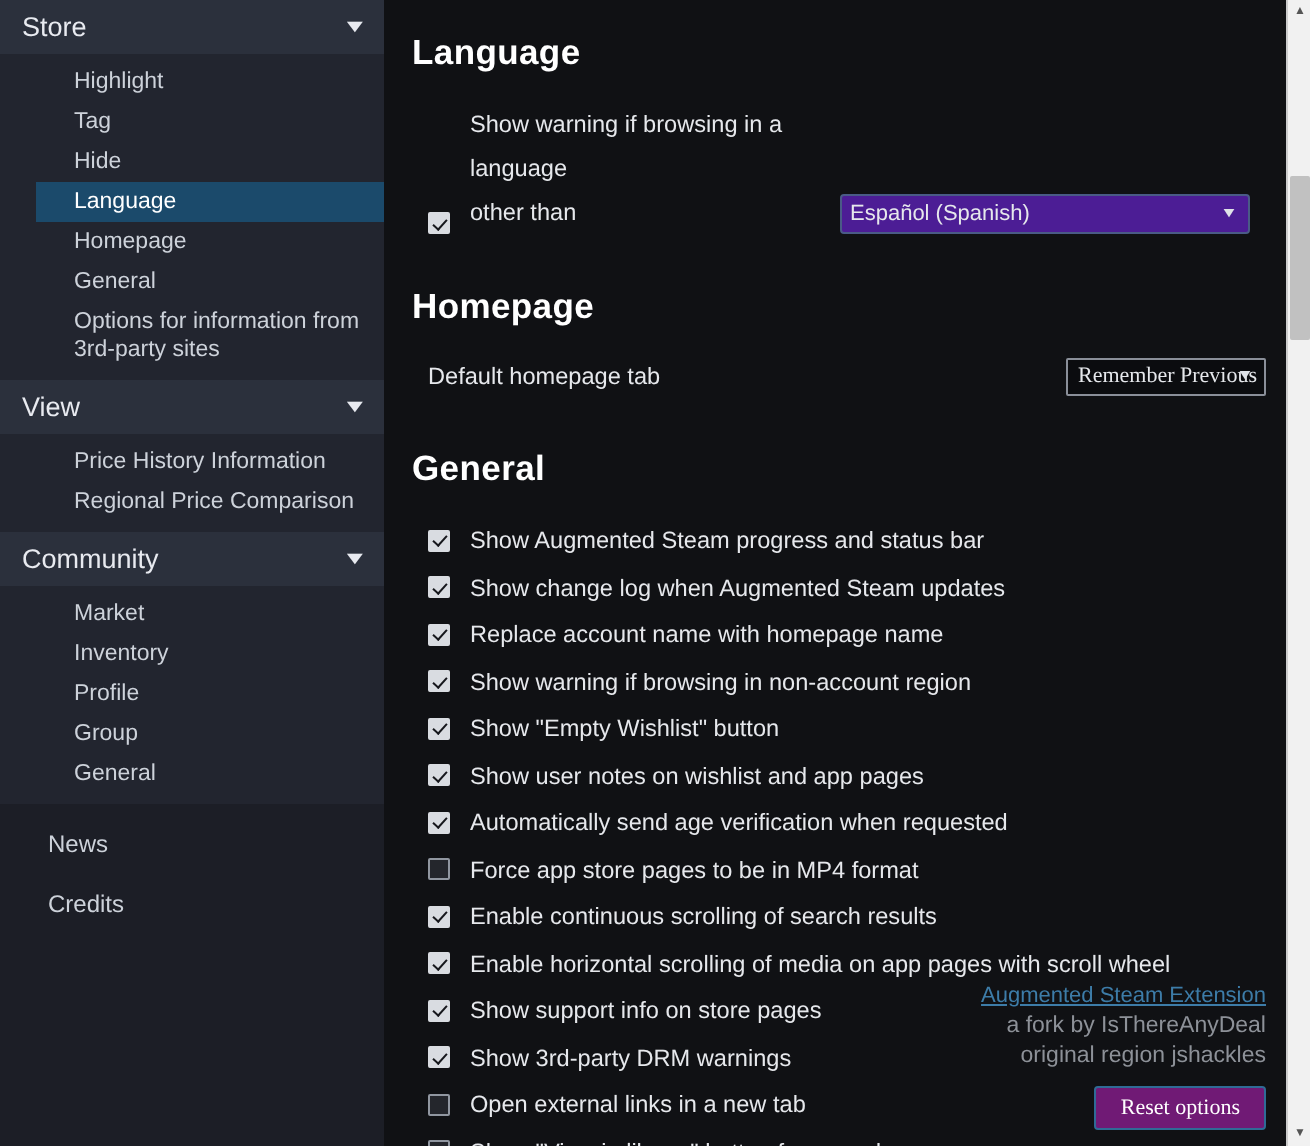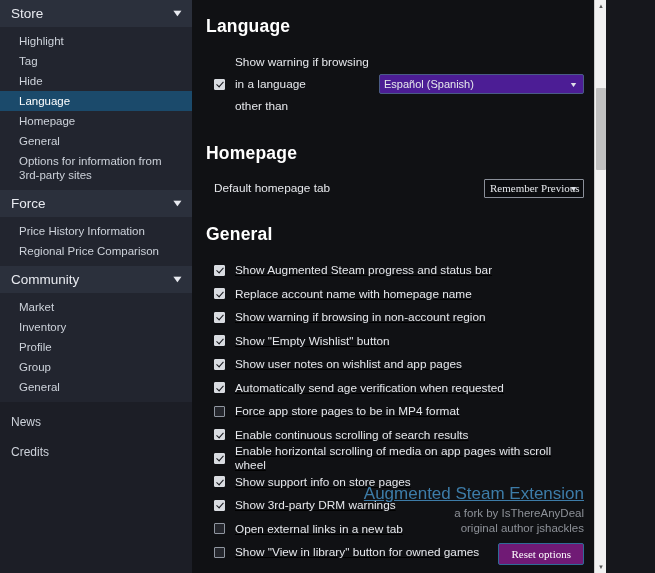--- a/index.html
+++ b/index.html
@@ -2,21 +2,21 @@
 <html><head>
 <meta charset="utf-8">
 <style>
   * { box-sizing: border-box; margin: 0; padding: 0; }
   html, body {
     width: 655px; height: 573px;
     background: #16171c;
     font-family: "Liberation Sans", sans-serif;
     overflow: hidden;
   }
-  #app { display: flex; width: 606px; height: 573px; position: relative; }
+  #app { display: flex; width: 655px; height: 573px; position: relative; }
 
   
   #sidebar {
     width: 192px; height: 573px;
     background: #1c1e26;
     flex: 0 0 192px;
     overflow: hidden;
     position: relative;
   }
   .sb-group-header {
@@ -35,23 +35,24 @@
     font-size: 9px; color: #e8eaf0; line-height: 1;
     transform: scaleX(1.5);
   }
   .sb-sub { background: #22252f; padding: 4px 0 5px 0; }
   .sb-item {
     color: #cdd2da;
     font-size: 11.5px;
     padding: 3px 10px 3px 19px;
     line-height: 14px;
     cursor: pointer;
+    margin-left: 18px;
   }
   .sb-item.selected { background: #1b4a6b; color: #ffffff; }
-  .sb-flat { background: #1c1e26; padding: 5px 0 4px 0; }
+  .sb-flat { background: #1c1e26; padding: 5px 0 4px 0; margin-left: 13px; }
   .sb-item-wide {
     color: #cdd2da;
     font-size: 12px;
     padding: 8px 10px 8px 11px;
     line-height: 14px;
     cursor: pointer;
   }
 
   
   #main {
@@ -66,21 +67,21 @@
     color: #ffffff;
     font-size: 17.5px;
     font-weight: bold;
     margin: 0 0 14px 0;
     letter-spacing: 0.2px;
   }
   h2.section.spaced { margin-top: 26px; }
 
   .lang-row {
     display: flex;
-    align-items: center;
+    align-items: flex-end;
     margin-bottom: 6px;
     padding-left: 8px;
   }
   .lang-label {
     color: #e6e8ec;
     font-size: 11.8px;
     line-height: 22px;
     width: 185px;
     margin-left: 10px;
   }
@@ -125,21 +126,20 @@
     -webkit-appearance: none;
     appearance: none;
     outline: none;
   }
 
   .opt-row {
     display: flex;
     align-items: center;
     padding-left: 8px;
     height: 23.5px;
-    text-decoration: underline;
   }
   .opt-label { color: #e6e8ec; font-size: 11.8px; margin-left: 10px; }
 
   
   .cb {
     width: 11px; height: 11px;
     flex: 0 0 11px;
     border-radius: 1px;
     position: relative;
     cursor: pointer;
@@ -160,21 +160,21 @@
   
   #attrib {
     position: absolute;
     right: 22px;
     bottom: 8px;
     text-align: right;
     width: 230px;
   }
   #attrib a {
     color: #3d7ca8;
-    font-size: 17px;
+    font-size: 11px;
     text-decoration: underline;
     display: block;
     margin-bottom: 2px;
   }
   #attrib .sub {
     color: #8d9198;
     font-size: 11.5px;
     line-height: 15px;
   }
   #reset-btn {
@@ -234,21 +234,21 @@
       <div class="sb-sub">
         <div class="sb-item">Highlight</div>
         <div class="sb-item">Tag</div>
         <div class="sb-item">Hide</div>
         <div class="sb-item selected">Language</div>
         <div class="sb-item">Homepage</div>
         <div class="sb-item">General</div>
         <div class="sb-item">Options for information from 3rd-party sites</div>
       </div>
       <div class="sb-group-header">
-        <span>Force</span>
+        <span>View</span>
         <span class="caret">▼</span>
       </div>
       <div class="sb-sub">
         <div class="sb-item">Price History Information</div>
         <div class="sb-item">Regional Price Comparison</div>
       </div>
       <div class="sb-group-header">
         <span>Community</span>
         <span class="caret">▼</span>
       </div>
@@ -292,20 +292,24 @@
       </div>
 
       <h2 class="section spaced">General</h2>
       <div id="general-options">
           <div class="opt-row">
             <div class="cb checked"></div>
             <span class="opt-label">Show Augmented Steam progress and status bar</span>
           </div>
           <div class="opt-row">
             <div class="cb checked"></div>
+            <span class="opt-label">Show change log when Augmented Steam updates</span>
+          </div>
+          <div class="opt-row">
+            <div class="cb checked"></div>
             <span class="opt-label">Replace account name with homepage name</span>
           </div>
           <div class="opt-row">
             <div class="cb checked"></div>
             <span class="opt-label">Show warning if browsing in non-account region</span>
           </div>
           <div class="opt-row">
             <div class="cb checked"></div>
             <span class="opt-label">Show "Empty Wishlist" button</span>
           </div>
@@ -347,21 +351,21 @@
           </div>
         </div>
 
     </div>
 
     <div id="accent-bar"></div>
 
     <div id="attrib">
       <a href="#">Augmented Steam Extension</a>
       <div class="sub">a fork by IsThereAnyDeal</div>
-      <div class="sub">original author jshackles</div>
+      <div class="sub">original region jshackles</div>
       <button id="reset-btn">Reset options</button>
     </div>
   </div>
 
   <div id="scrollbar">
     <div class="arrow top">▲</div>
     <div id="scroll-thumb"></div>
     <div class="arrow bottom">▼</div>
   </div>
 </div>

